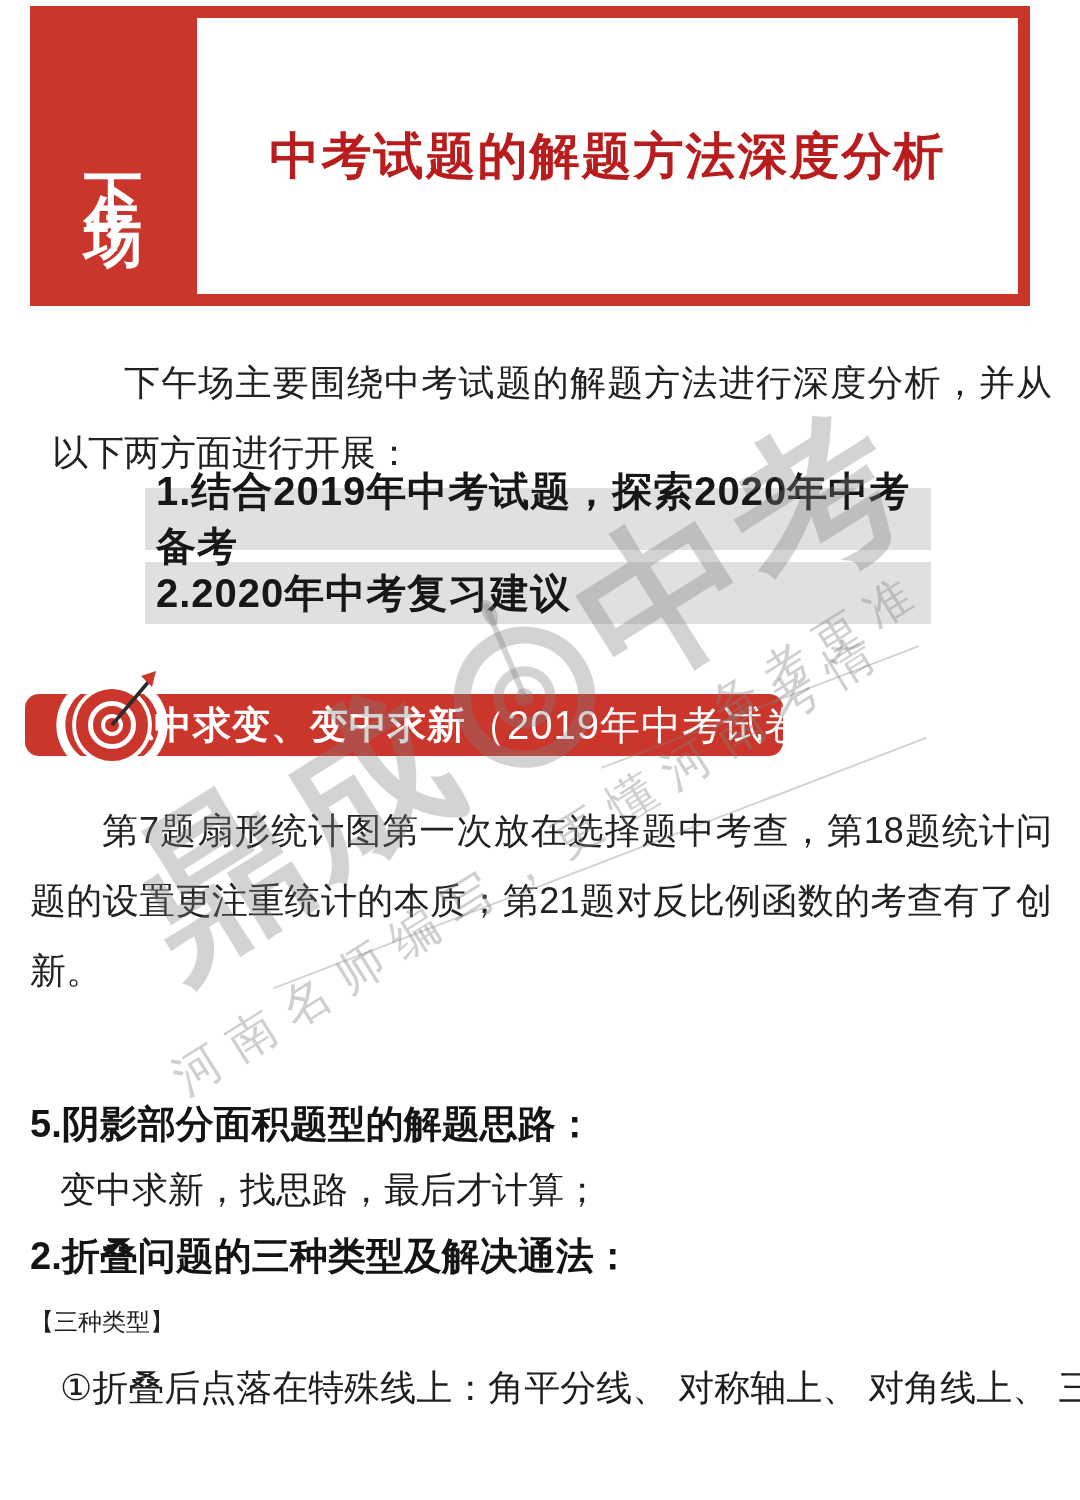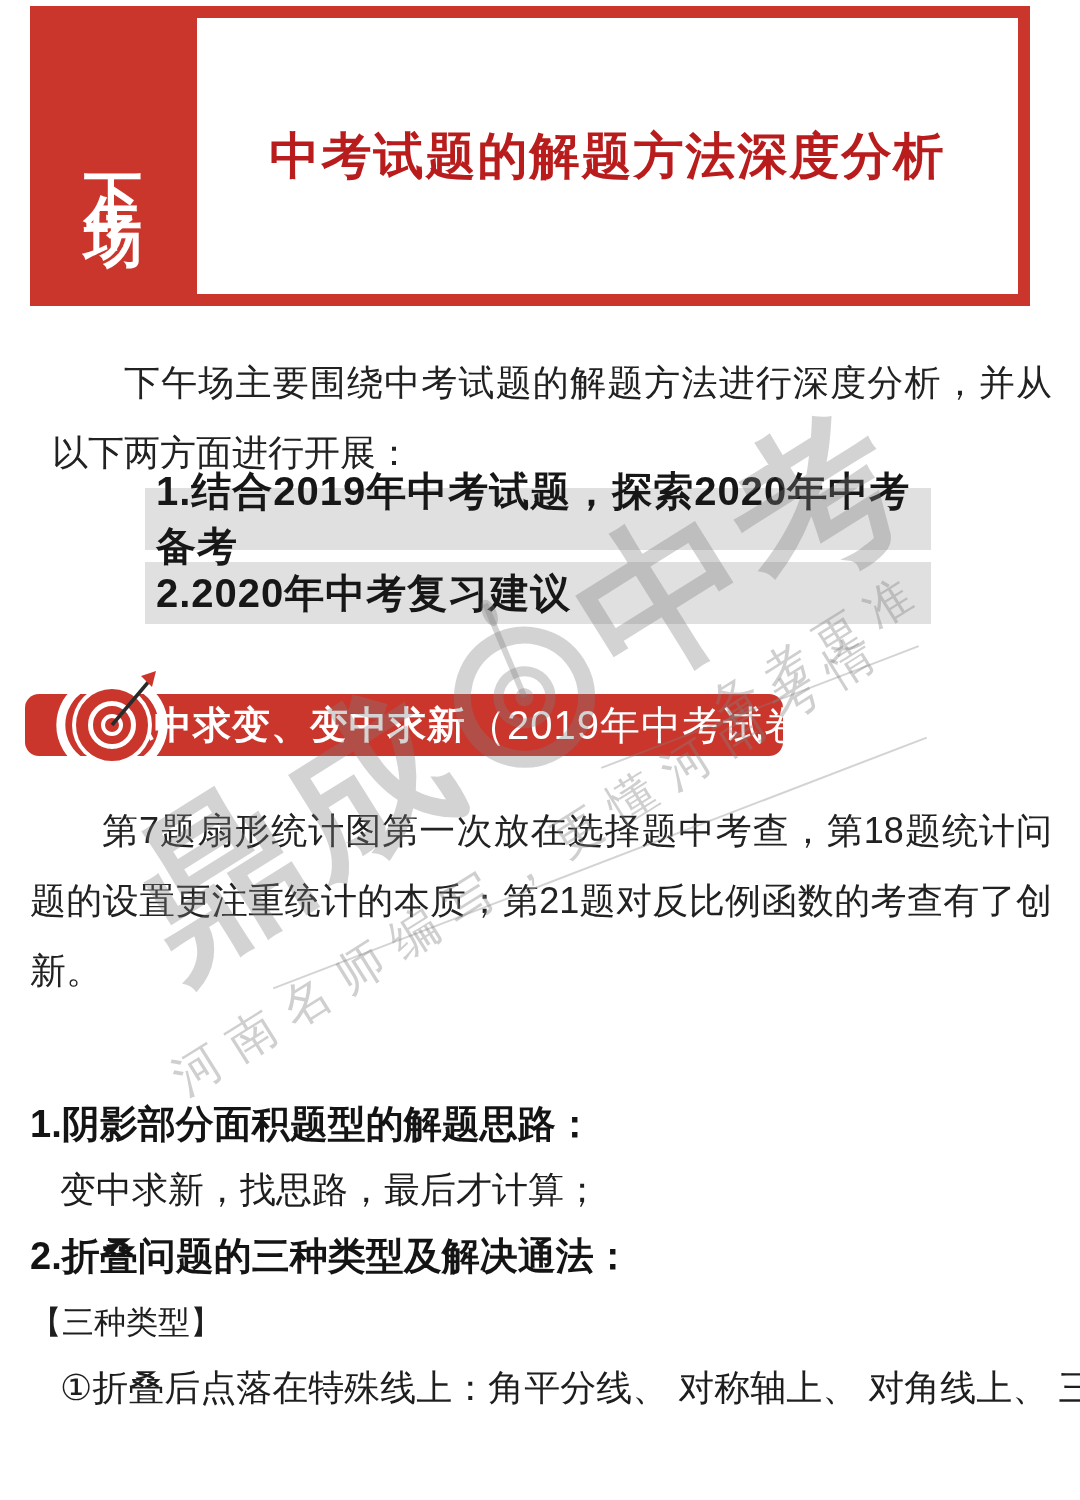--- a/index.html
+++ b/index.html
@@ -37,21 +37,21 @@
   .ribbon-1{top:694px;width:758px;}
   .ribbon-2{top:982px;width:616px;}
   .ribbon-icon{position:absolute;left:32px;top:50%;transform:translateY(-50%);
     width:110px;height:110px;}
   .ribbon-title{font-size:38px;font-weight:700;letter-spacing:1px;white-space:nowrap;}
   .ribbon-note{font-size:40px;font-weight:400;letter-spacing:1px;white-space:nowrap;}
 
   
   .tips{position:absolute;left:30px;right:28px;top:1091px;}
   .tip-title{font-size:38px;font-weight:700;line-height:66px;color:#141414;}
-  .tip-sub{font-size:32px;line-height:66px;}
+  .tip-sub{font-size:24px;line-height:66px;}
   .tip-point{font-size:36px;line-height:66px;padding-left:30px;white-space:nowrap;}
 
   
   .wm{position:absolute;pointer-events:none;white-space:nowrap;z-index:9;}
   .wm-brand{left:520px;top:690px;transform:translate(-50%,-50%) rotate(-32deg);
     display:flex;align-items:center;font-size:168px;font-weight:700;
     color:rgba(125,125,125,0.34);letter-spacing:8px;}
   .wm-ring{width:168px;height:168px;margin:0 6px;overflow:visible;}
   .wm-tagline{left:530px;top:862px;transform:translate(-50%,-50%) rotate(-32deg);
     font-size:48px;color:rgba(130,130,130,0.38);letter-spacing:16px;}
@@ -98,21 +98,21 @@
       <polygon points="84,6 99,1 95,17" fill="#cb362c"></polygon>
     </svg>
     <span class="ribbon-title">稳中求变、变中求新</span>
     <span class="ribbon-note">（2019年中考试卷）</span>
   </div>
 
   <div class="para para-2">第7题扇形统计图第一次放在选择题中考查，第18题统计问题的设置更注重统计的本质；第21题对反比例函数的考查有了创新。</div>
 
 
   <div class="tips">
-    <div class="tip-title">1.阴影部分面积题型的解题思路：</div>
+    <div class="tip-title">5.阴影部分面积题型的解题思路：</div>
     <div class="tip-point">变中求新，找思路，最后才计算；</div>
     <div class="tip-title">2.折叠问题的三种类型及解决通法：</div>
     <div class="tip-sub">【三种类型】</div>
     <div class="tip-point">①折叠后点落在特殊线上：角平分线、 对称轴上、 对角线上、 三点</div>
   </div>
 
   <div class="wm wm-brand">
     <span>鼎成</span>
     <svg class="wm-ring" viewBox="0 0 168 168" overflow="visible">
       <circle cx="84" cy="92" r="62" fill="none" stroke="rgba(125,125,125,0.34)" stroke-width="17"></circle>

